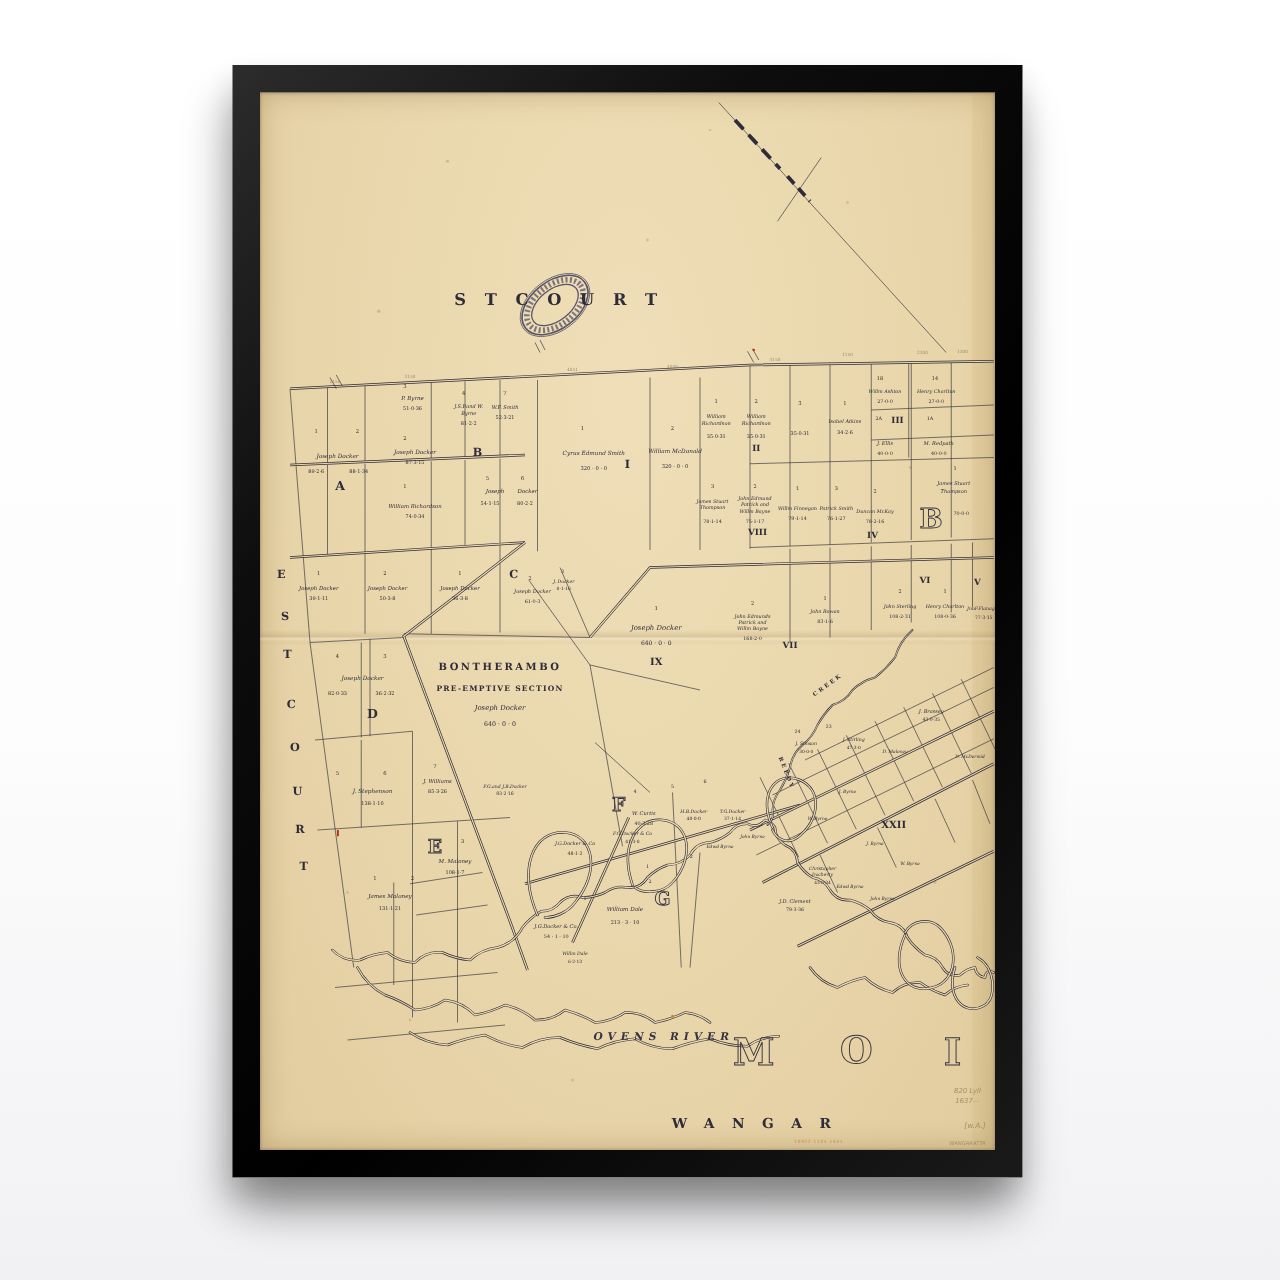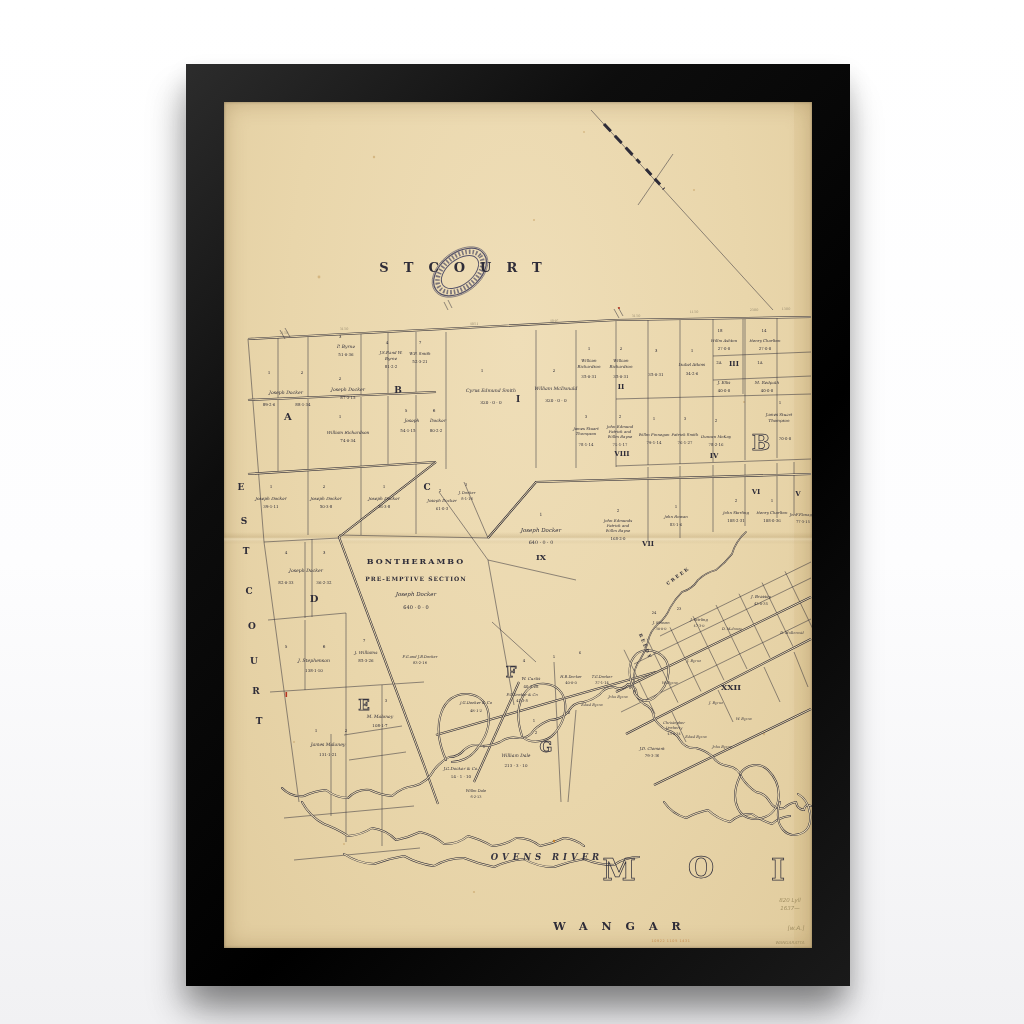--- a/index.html
+++ b/index.html
@@ -1,20 +1,20 @@
 <!DOCTYPE html>
 <html><head>
 <meta charset="utf-8">
 <style>
   html,body{margin:0;padding:0;width:1024px;height:1024px;overflow:hidden;
     background:linear-gradient(180deg,#ffffff 0%,#fdfdfe 55%,#f1f1f3 100%);
     font-family:"DejaVu Serif",serif;}
   .wall{position:relative;width:1024px;height:1024px;}
-  .frame{position:absolute;left:186px;top:64px;width:588px;height:846px;
-    padding:38px;box-sizing:content-box;
+  .frame{position:absolute;left:186px;top:52px;width:588px;height:846px;
+    padding:22px;box-sizing:content-box;
     background:linear-gradient(135deg,#2c2c2c 0%,#0d0d0d 28%,#000 62%,#1a1a1a 100%);
     box-shadow:0 30px 36px -6px rgba(0,0,0,.33),0 12px 22px rgba(0,0,0,.14),-14px 24px 30px rgba(0,0,0,.10);}
   .paper{position:relative;width:588px;height:846px;
     background:radial-gradient(ellipse at 50% 28%,#efdeb8 0%,#e9d6ab 55%,#e1cc9e 100%);
     box-shadow:inset 0 0 22px rgba(100,70,25,.28),inset 0 0 3px rgba(0,0,0,.35);}
   svg{display:block}
   .lbl{font-family:"DejaVu Serif",serif;fill:#2e2c38;text-anchor:middle}
   .name{font-style:italic}
   .rom{font-weight:bold}
   .cap{font-weight:bold}

